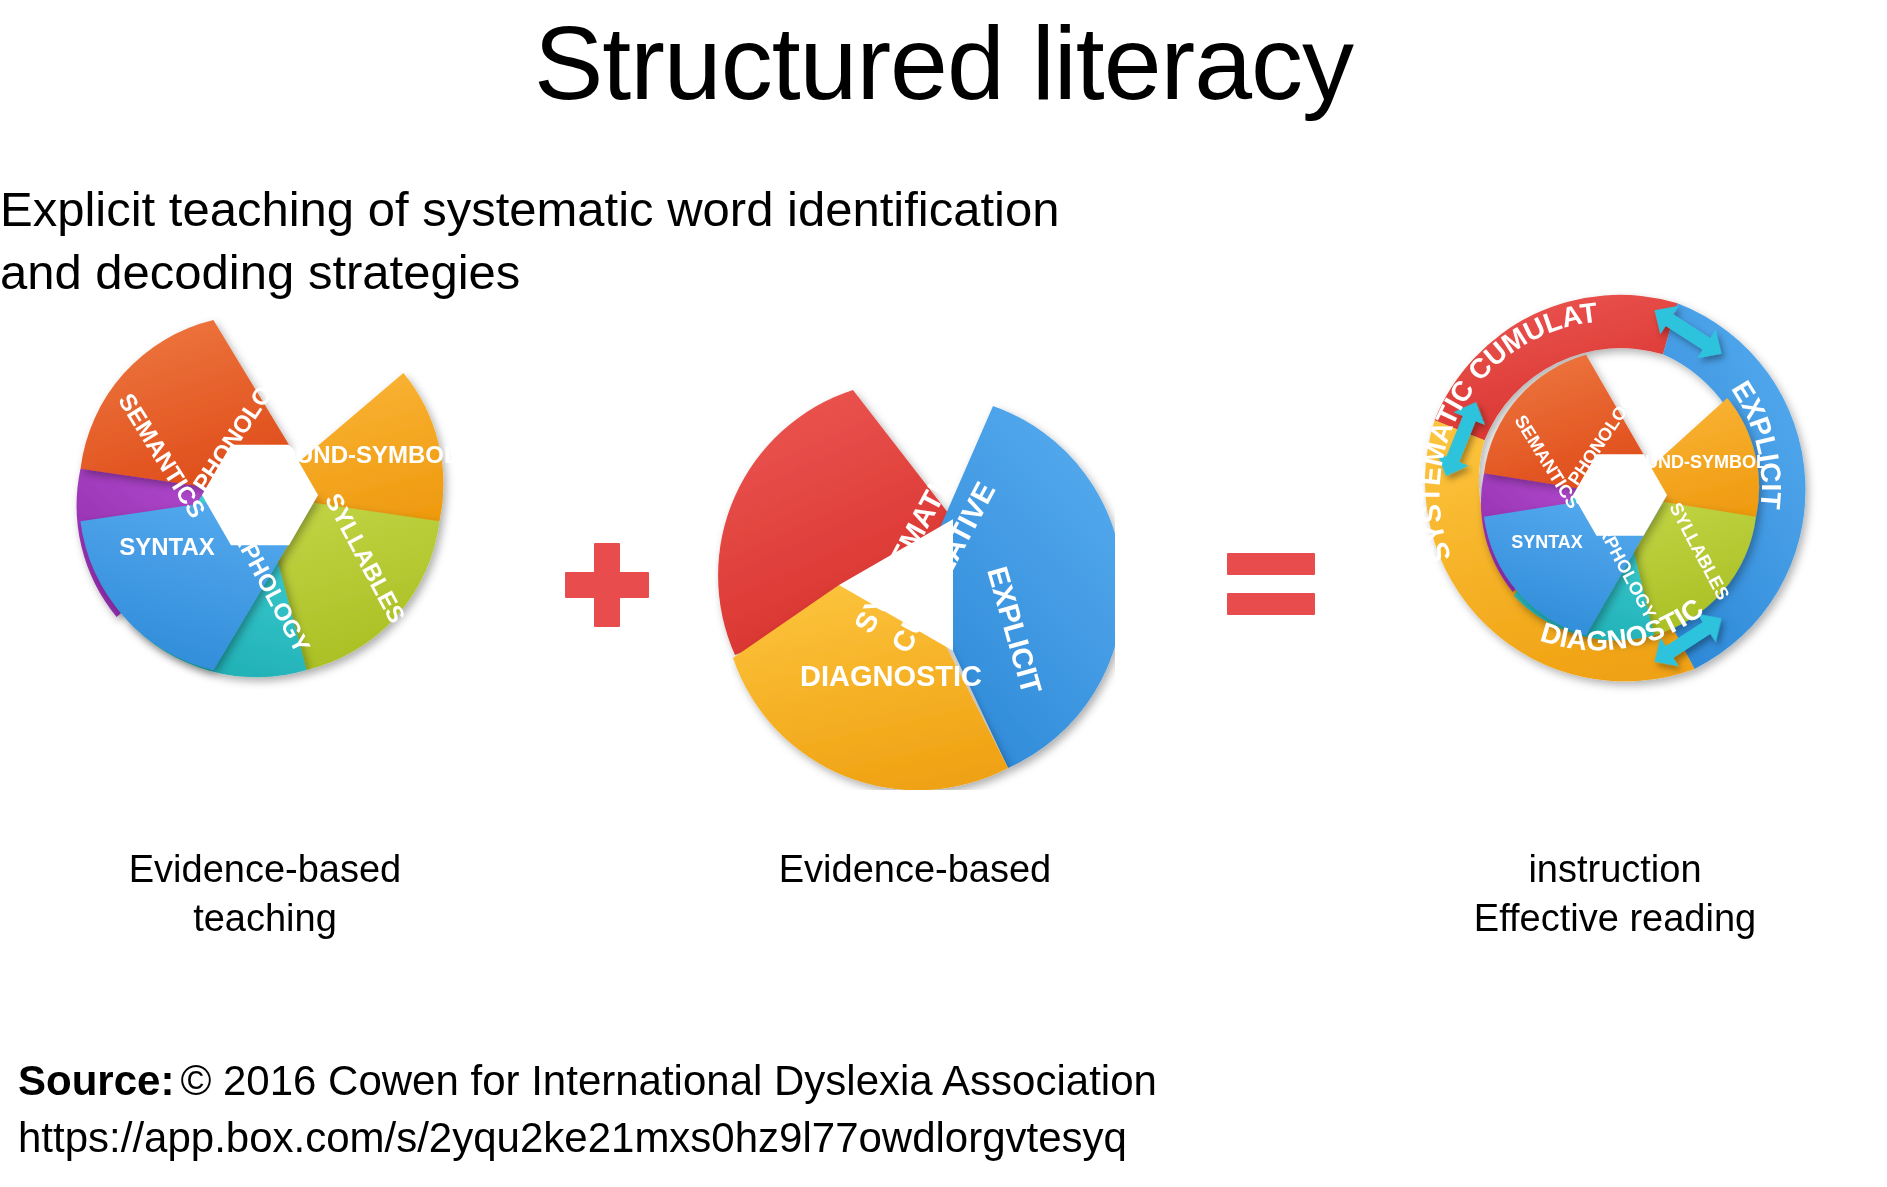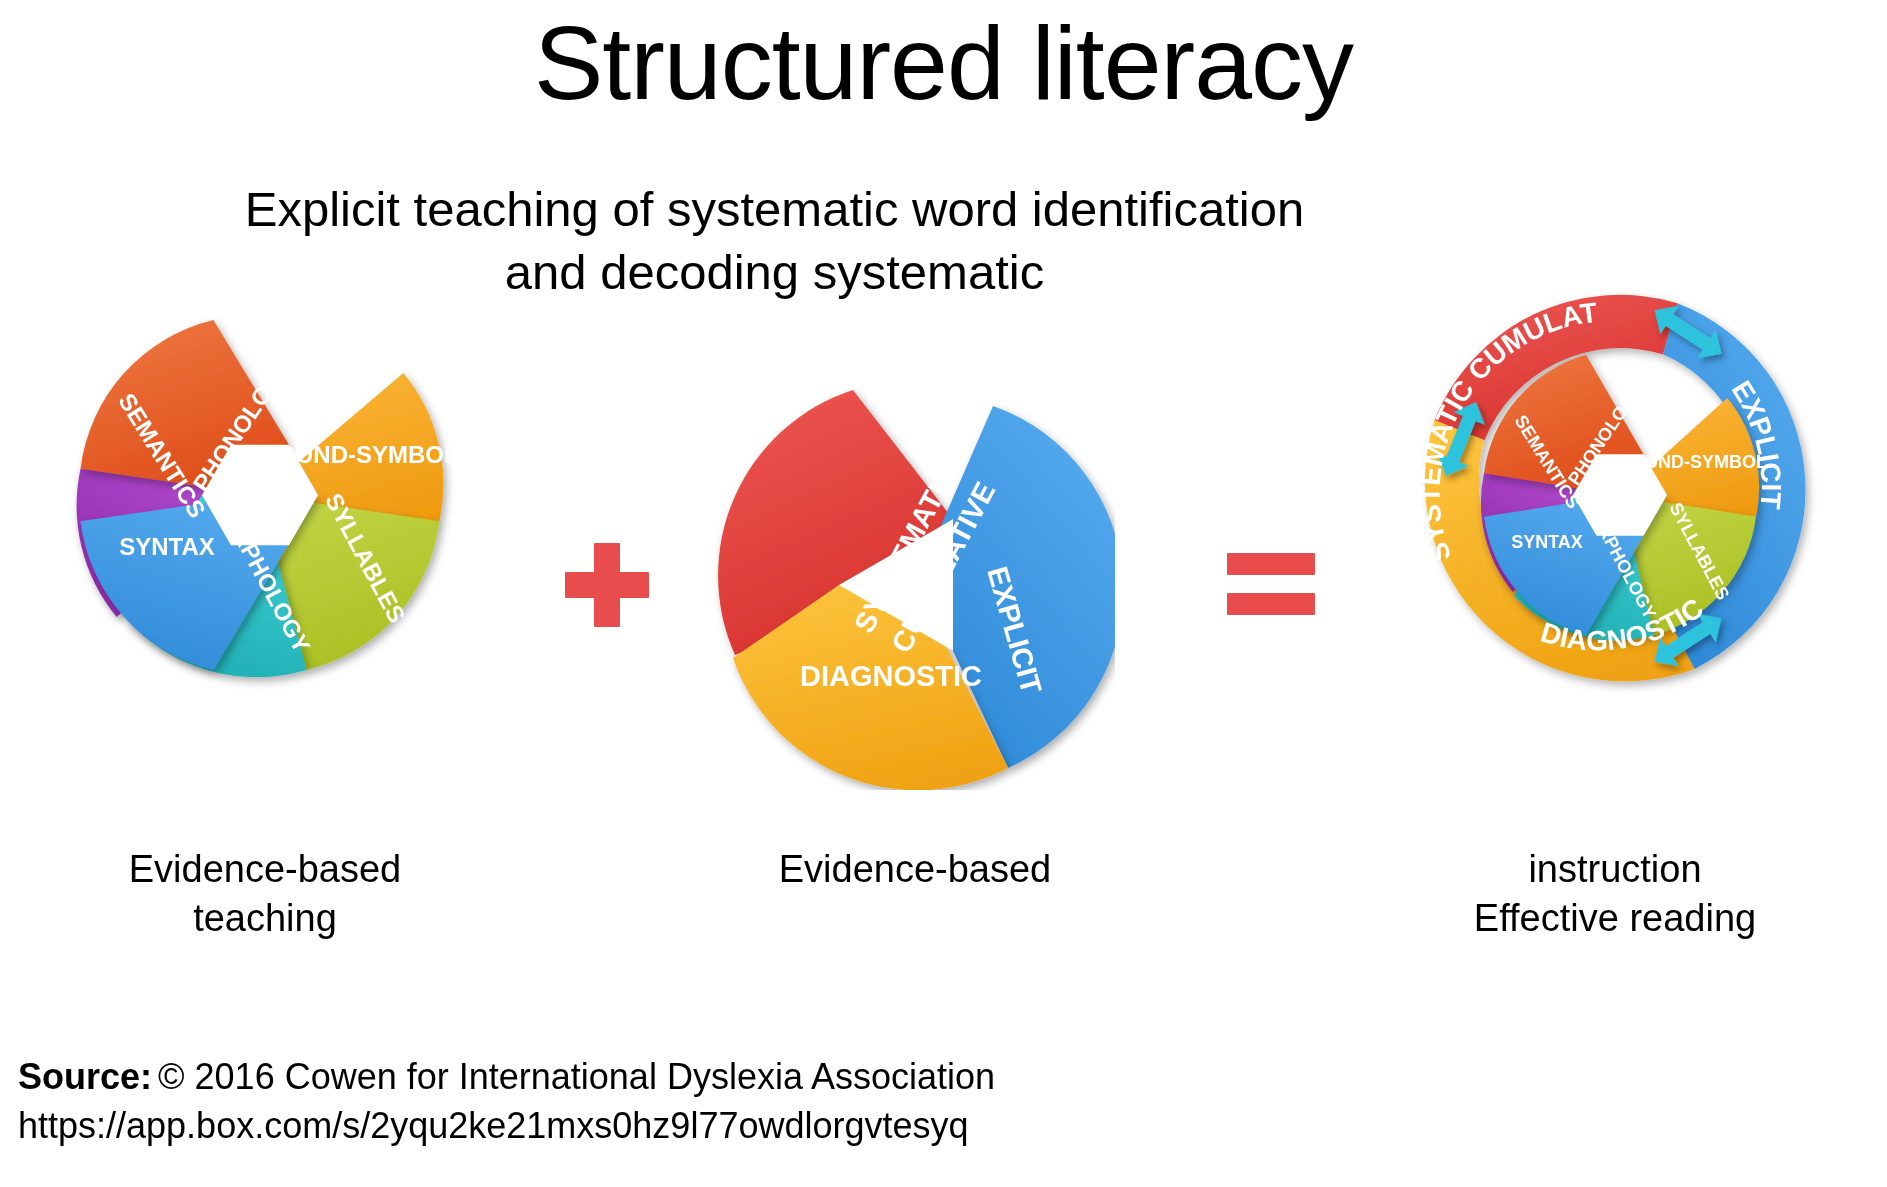--- a/index.html
+++ b/index.html
@@ -15,21 +15,20 @@
     position:absolute;left:0;top:6px;width:1887px;
     text-align:center;
     font-size:104px;
     font-weight:400;
     letter-spacing:-1px;
     line-height:1.1;
     white-space:nowrap;
   }
   #subtitle{
     position:absolute;left:0;top:178px;width:1549px;
-    text-align:center;
     font-size:49px;
     line-height:1.28;
     font-weight:400;
   }
   .sub-line{display:block;}
 
   
   .figure{position:absolute;}
   .caption{
     position:absolute;
@@ -63,21 +62,21 @@
   }
   .shadowed{filter:url(#softshadow);}
 </style>
 </head>
 <body>
 
 <div id="page-title">Structured literacy</div>
 
 <div id="subtitle">
   <span class="sub-line">Explicit teaching of systematic word identification</span>
-  <span class="sub-line">and decoding systematic</span>
+  <span class="sub-line">and decoding strategies</span>
 </div>
 
 <div class="figure" id="fig1" style="left:40px;top:300px;width:440px;height:390px;">
   <svg width="440" height="390" viewBox="0 0 440 390">
     <defs>
       <filter id="softshadow" x="-30%" y="-30%" width="170%" height="170%">
         <feDropShadow dx="3" dy="4" stdDeviation="4" flood-color="#000000" flood-opacity="0.32"></feDropShadow>
       </filter>
       <linearGradient id="g1a" x1="0" y1="0" x2="0.4" y2="1">
         <stop offset="0%" stop-color="#ef7a43"></stop>
@@ -305,18 +304,18 @@
       <text class="seg-label" font-size="18" text-anchor="middle" transform="translate(147,175) rotate(58)">SEMANTICS</text>
     </g>
   </svg>
 </div>
 
 <div class="caption" style="left:1375px;top:845px;">
   <span class="cap-line">instruction</span>
   <span class="cap-line">Effective reading</span>
 </div>
 
-<div style="position:absolute;left:18px;top:1053px;width:1400px;font-size:36px;line-height:1.35;">
+<div style="position:absolute;left:18px;top:1053px;width:1400px;font-size:42px;line-height:1.35;">
   <div style="white-space:nowrap;">
     <span style="font-weight:bold;">Source:</span><span style="margin-left:6px;">© 2016 Cowen for International Dyslexia Association</span>
   </div>
   <div style="white-space:nowrap;">https://app.box.com/s/2yqu2ke21mxs0hz9l77owdlorgvtesyq</div>
 </div>
 
 </body></html>

